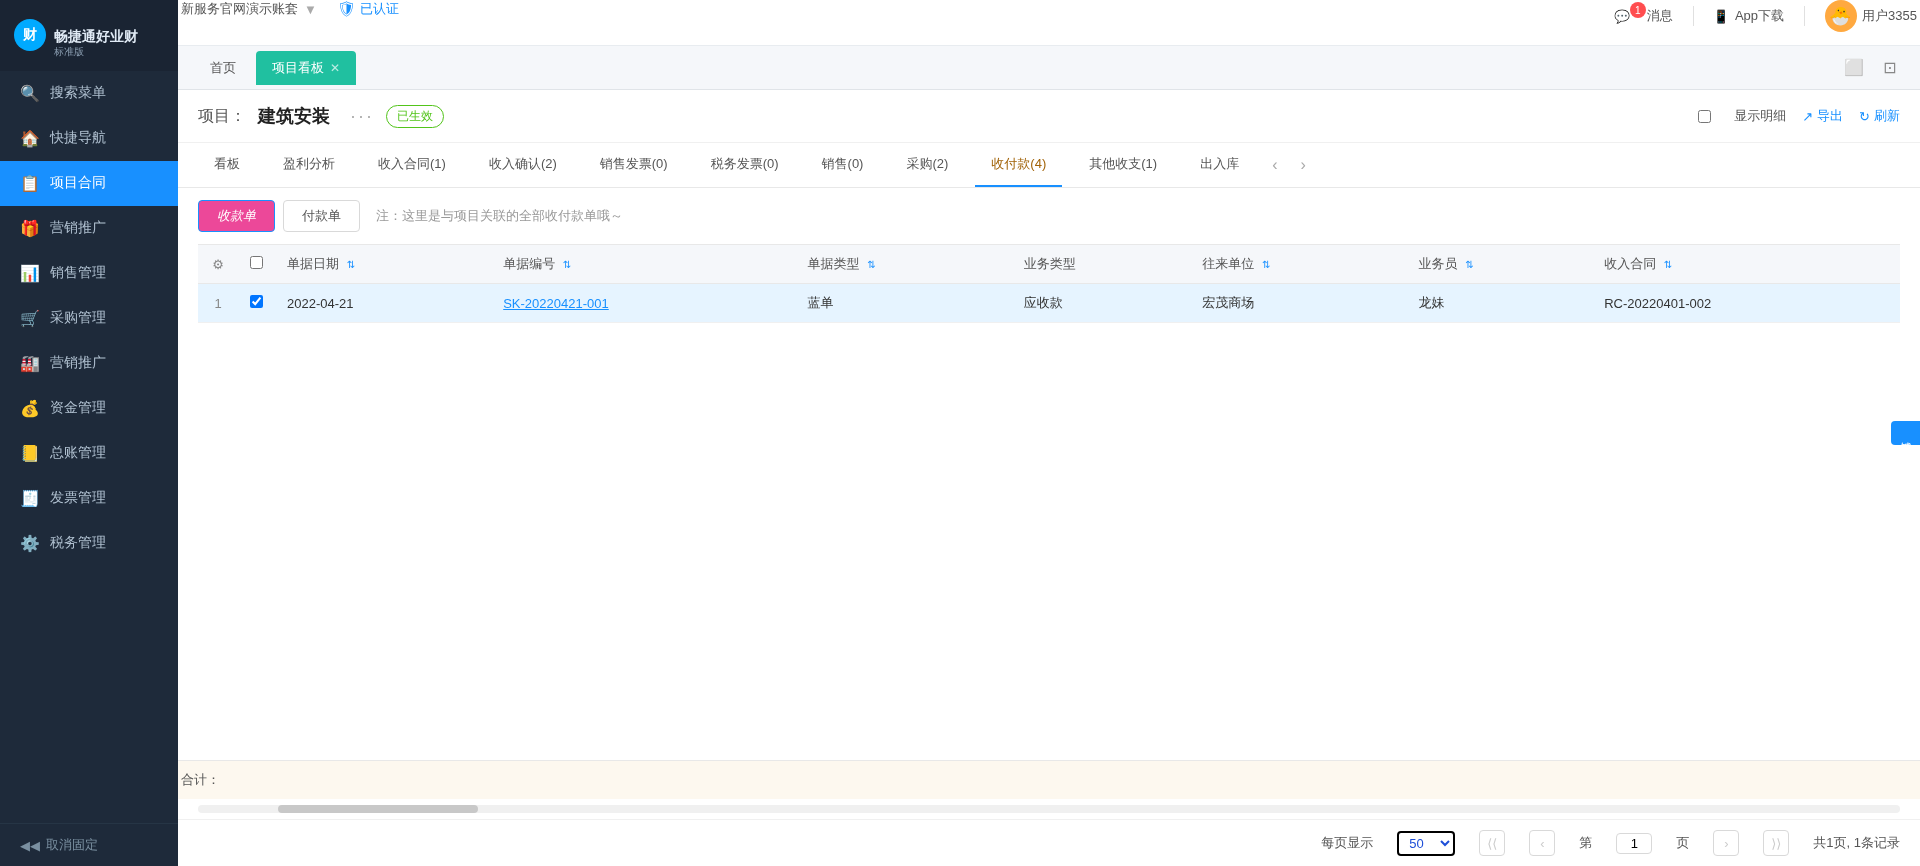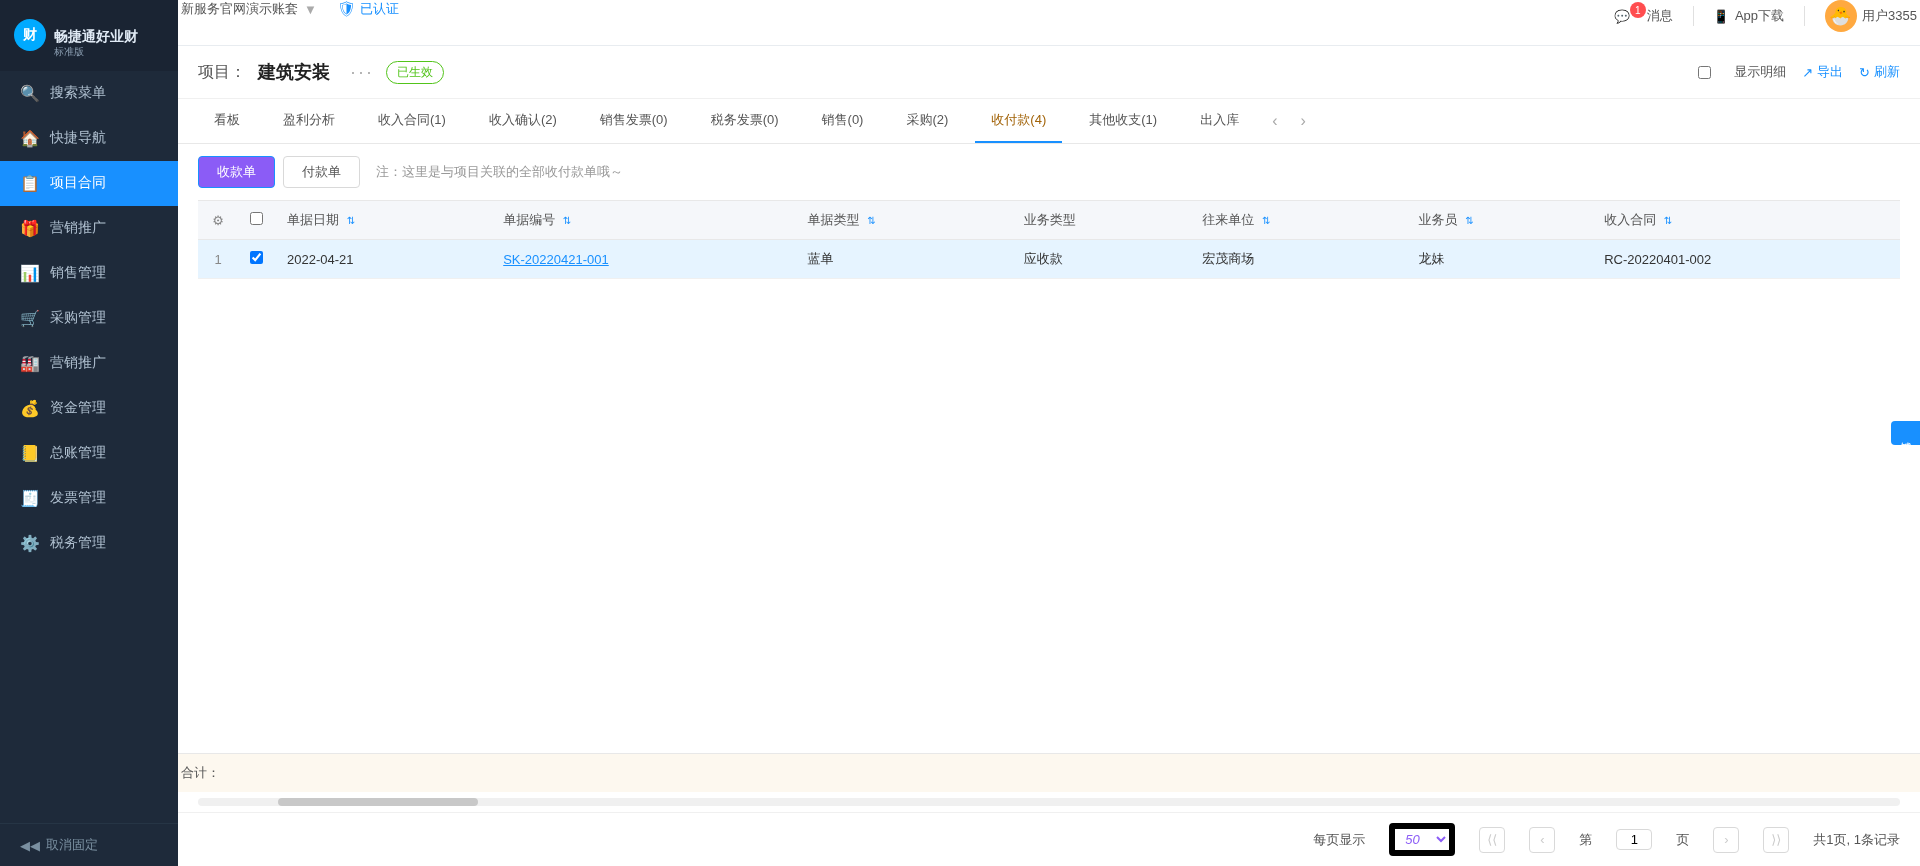--- a/index.html
+++ b/index.html
@@ -214,23 +214,24 @@
     .sub-tab-btn {
       padding: 6px 18px;
       border-radius: 4px;
       font-size: 13px;
       cursor: pointer;
       border: 1px solid #d9d9d9;
       background: white;
       color: #555;
     }
     .sub-tab-btn.active {
-      background: #8b5cf6;
+      background: #ec4899;
       color: white;
       border-color: #1890ff;
+      font-style: italic;
     }
     .sub-tab-note { color: #999; font-size: 13px; margin-left: 8px; }
 
     
     .table-wrapper {
       flex: 1;
       overflow: auto;
       padding: 0 20px;
     }
     table {
@@ -300,28 +301,27 @@
       align-items: center;
       justify-content: flex-end;
       padding: 10px 20px;
       gap: 24px;
       background: white;
       border-top: 1px solid #f0f0f0;
       font-size: 13px;
       color: #555;
     }
     .page-size-select {
-      border: 6px solid #000000;
+      border: 2px solid #000000;
       border-radius: 4px;
       padding: 2px 6px;
       font-size: 13px;
-      color: #8b5cf6;
-      cursor: pointer;
-      background: white;
-      font-style: italic;
+      color: #1d4ed8;
+      cursor: pointer;
+      background: white;
     }
     .page-btn {
       width: 26px; height: 26px;
       border: 1px solid #d9d9d9;
       border-radius: 4px;
       background: white;
       cursor: pointer;
       display: flex; align-items: center; justify-content: center;
       color: #555;
       font-size: 13px;
@@ -438,20 +438,33 @@
         <span>App下载</span>
       </div>
       <div class="topbar-divider"></div>
       <div class="topbar-action">
         <div class="user-avatar">🐣</div>
         <span>用户3355</span>
       </div>
     </div>
   </div>
 
+  <div class="tabbar">
+    <div class="tab-item">
+      <span>首页</span>
+    </div>
+    <div class="tab-item active">
+      <span>项目看板</span>
+      <span class="tab-close">✕</span>
+    </div>
+    <div class="tabbar-right">
+      <div class="tabbar-icon-btn">⬜</div>
+      <div class="tabbar-icon-btn">⊡</div>
+    </div>
+  </div>
 
   <div class="page-content">
 
     <div class="project-header">
       <span style="color:#555;font-size:16px;">项目：</span>
       <span class="project-title">建筑安装</span>
       <span class="project-more">···</span>
       <span class="status-badge">已生效</span>
       <div class="project-header-right">
         <label class="show-detail-check">

